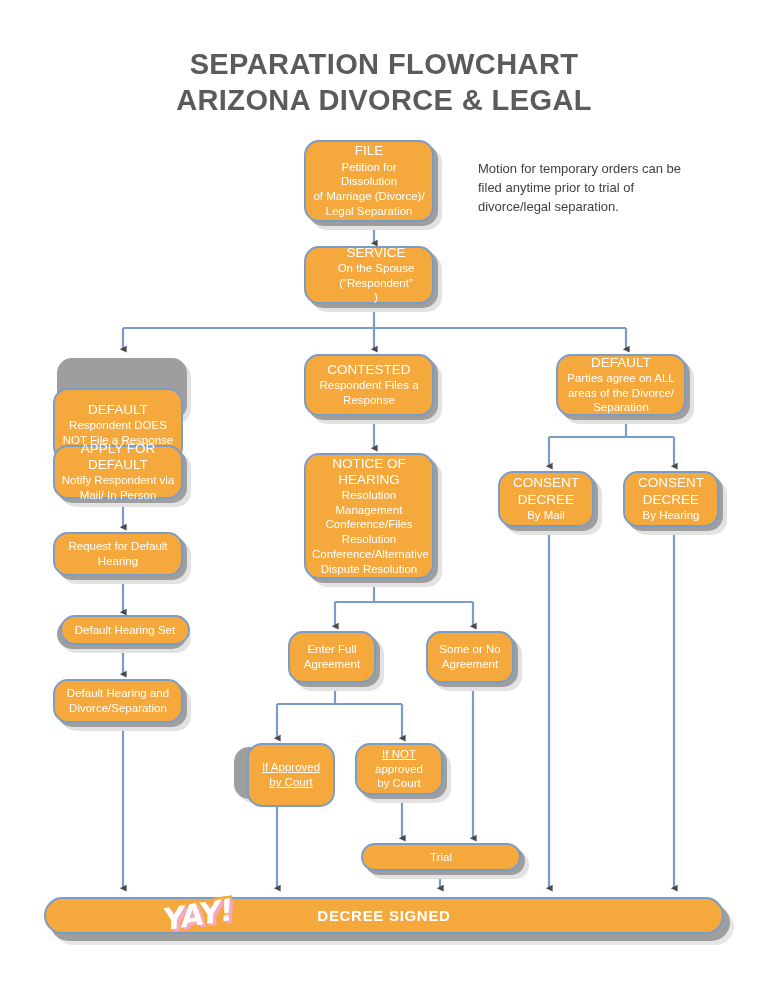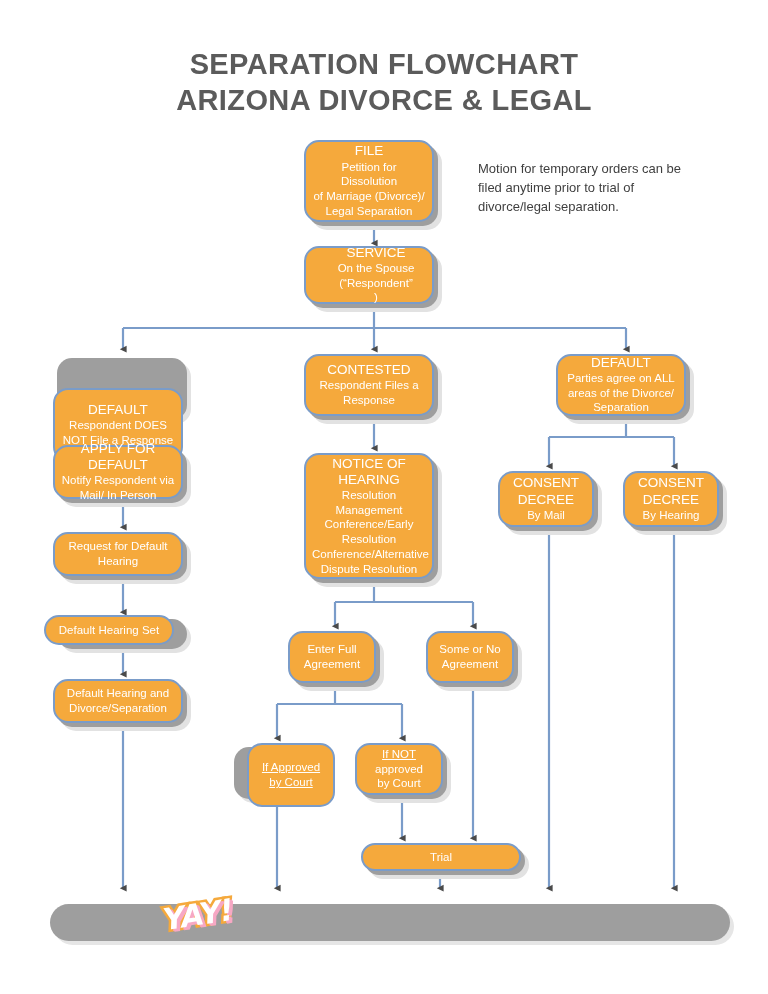--- a/index.html
+++ b/index.html
@@ -332,39 +332,39 @@
     </span>
   </div>
 
   <div class="node" style="left:53px;top:532px;width:130px;height:44px;">
     <span class="inner">
       <span class="ln">Request for Default</span>
       <span class="ln">Hearing</span>
     </span>
   </div>
 
-  <div class="node" style="left:44px;top:615px;width:130px;height:30px;">
+  <div class="node" style="left:60px;top:615px;width:130px;height:30px;">
     <span class="inner">
       <span class="ln">Default Hearing Set</span>
     </span>
   </div>
 
   <div class="node" style="left:53px;top:679px;width:130px;height:44px;">
     <span class="inner">
       <span class="ln">Default  Hearing  and</span>
       <span class="ln">Divorce/Separation</span>
     </span>
   </div>
 
   <div class="node" style="left:304px;top:453px;width:130px;height:126px;">
     <span class="inner">
       <span class="hd">NOTICE  OF HEARING</span>
       <span class="ln">Resolution</span>
       <span class="ln">Management</span>
-      <span class="ln">Conference/Early</span>
+      <span class="ln">Conference/Files</span>
       <span class="ln">Resolution</span>
       <span class="ln">Conference/Alternative</span>
       <span class="ln">Dispute Resolution</span>
     </span>
   </div>
 
   <div class="node" style="left:498px;top:471px;width:96px;height:56px;">
     <span class="inner">
       <span class="hd">CONSENT DECREE</span>
       <span class="ln">By Mail</span>
@@ -406,18 +406,21 @@
       <span class="ln">by Court</span>
     </span>
   </div>
 
   <div class="node" style="left:361px;top:843px;width:160px;height:28px;border-radius:14px;">
     <span class="inner">
       <span class="ln">Trial</span>
     </span>
   </div>
 
+  <div id="decree">
+    <span>DECREE SIGNED</span>
+  </div>
 
   <div id="yay">
     <div class="yaytext">YAY!</div>
   </div>
 
 </div>
 
 </body></html>

